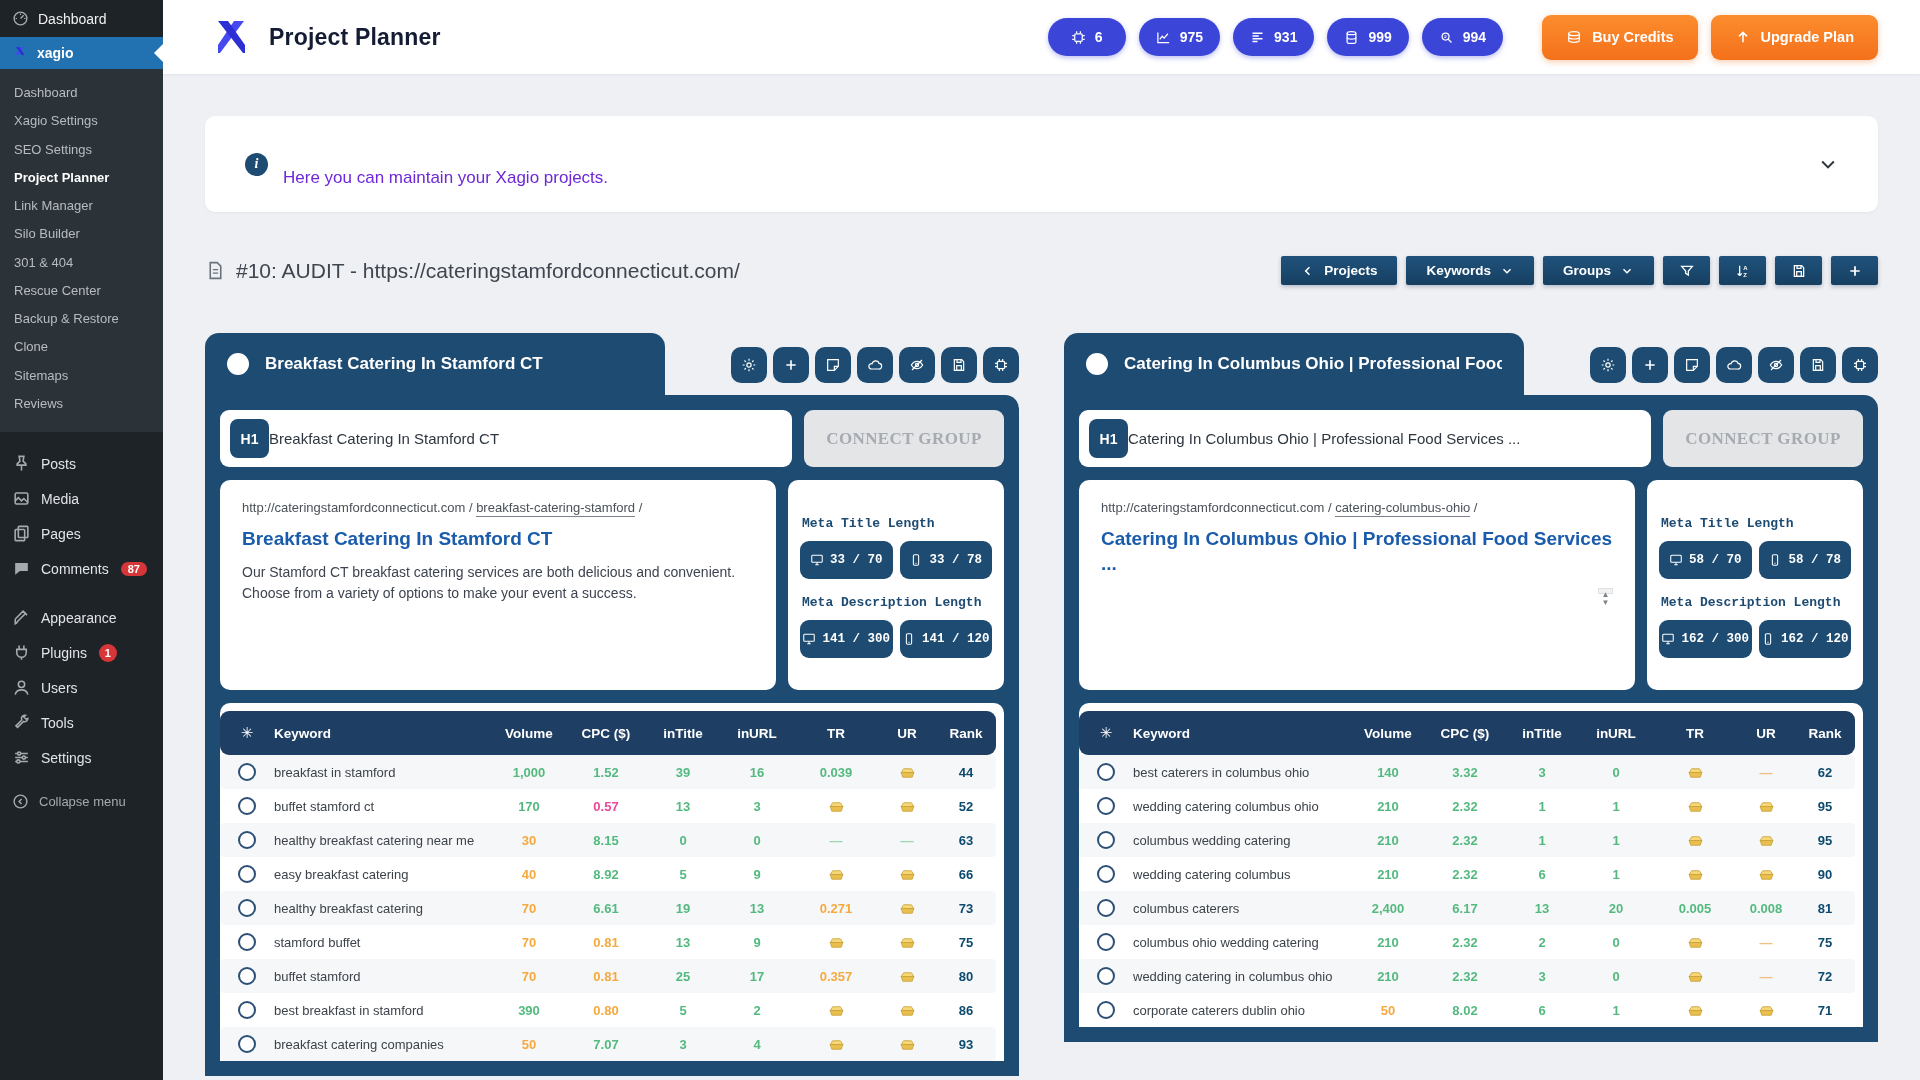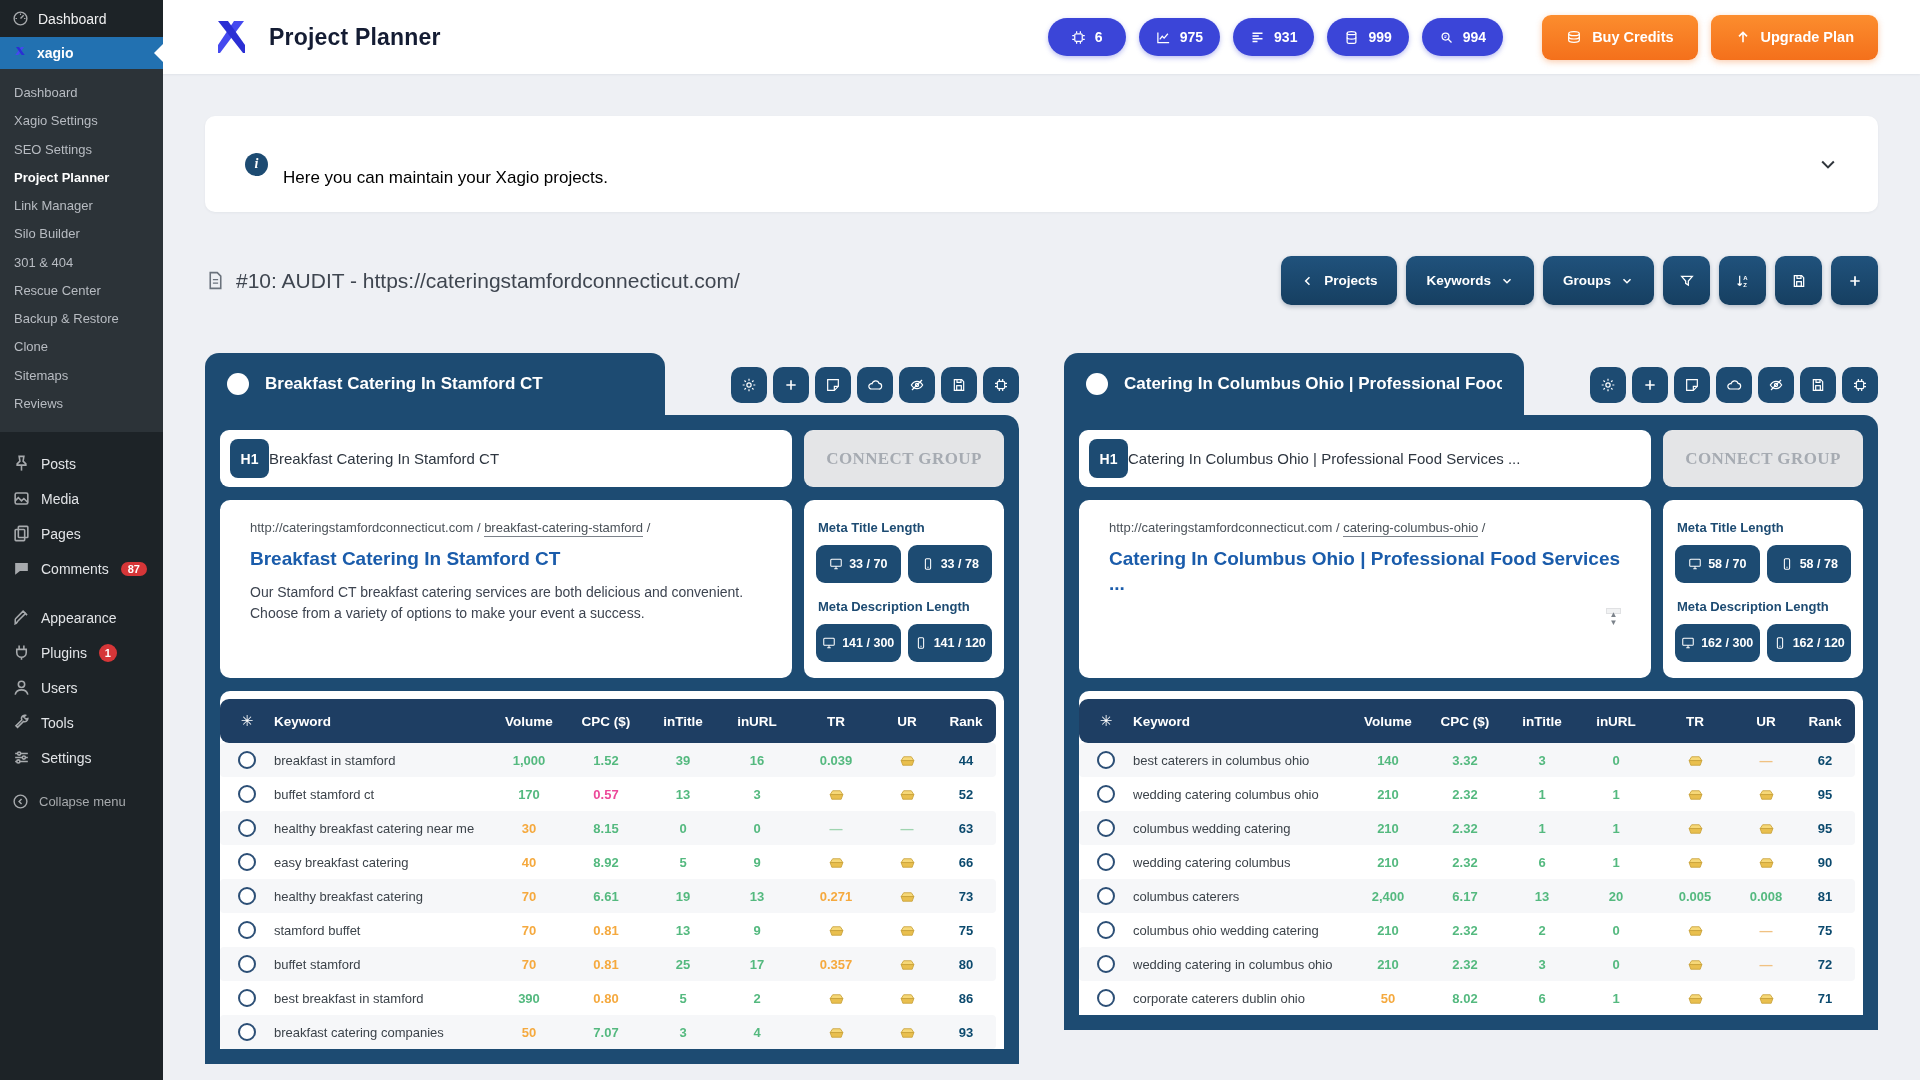--- a/index.html
+++ b/index.html
@@ -32,29 +32,29 @@
   .credit-pill { height:38px; min-width:78px; padding:0 17px; border-radius:19px; background:#3b45d8; color:#fff; display:flex; align-items:center; justify-content:center; gap:9px; font-size:14px; font-weight:700; cursor:pointer; box-shadow:0 2px 5px rgba(59,69,216,.35); }
   .credit-pill svg { width:15px; height:15px; }
   .orange-btn { height:45px; padding:0 24px; border-radius:9px; border:none; background:linear-gradient(180deg,#fc8d2e,#f4701b); color:#fff; font-size:14.5px; font-weight:700; display:flex; align-items:center; gap:10px; cursor:pointer; font-family:inherit; box-shadow:0 2px 6px rgba(244,112,27,.35); }
   .orange-btn.first { margin-left:26px; }
   .orange-btn svg { width:16px; height:16px; }
 
   .content { padding:0 42px; }
 
   .info-banner { margin-top:42px; background:#fff; border-radius:10px; height:96px; display:flex; align-items:center; padding:0 40px; box-shadow:0 1px 3px rgba(20,30,60,.05); }
   .info-icon { width:23px; height:23px; border-radius:50%; background:#1d4b72; color:#fff; display:inline-flex; align-items:center; justify-content:center; font-size:14px; font-weight:700; font-family:"Liberation Serif",serif; font-style:italic; flex:none; }
-  .info-text { margin-left:15px; font-size:17px; color:#000000;margin-top:28px; }
+  .info-text { margin-left:15px; font-size:17px; color:#6d28d9;margin-top:28px; }
   .banner-chevron { margin-left:auto; color:#30363d; display:flex; cursor:pointer; }
   .banner-chevron svg { width:20px; height:20px; }
 
   .title-row { margin-top:44px; display:flex; align-items:center; }
   .page-title { display:flex; align-items:center; gap:10px; font-size:21px; color:#3f4650; font-weight:500; }
   .page-title svg { width:21px; height:21px; color:#6a727c; }
   .toolbar { margin-left:auto; display:flex; align-items:center; gap:9px; }
-  .tb-btn { height:49px; border:none; border-radius:10px; background:linear-gradient(180deg,#20527c,#163f61); color:#fff; font-size:13.5px; font-weight:700; display:flex; align-items:center; justify-content:center; gap:9px; padding:0 20px; cursor:pointer; font-family:inherit; box-shadow:0 2px 4px rgba(15,40,70,.25); }
+  .tb-btn { height:29px; border:none; border-radius:2px; background:linear-gradient(180deg,#20527c,#163f61); color:#fff; font-size:13.5px; font-weight:700; display:flex; align-items:center; justify-content:center; gap:9px; padding:0 20px; cursor:pointer; font-family:inherit; box-shadow:0 2px 4px rgba(15,40,70,.25); }
   .tb-btn svg { width:14px; height:14px; }
   .tb-btn.iconic { width:47px; padding:0; }
   .tb-btn.iconic svg { width:16px; height:16px; }
 
   
   .cards { margin-top:48px; display:flex; gap:45px; align-items:flex-start; }
   .card { flex:1; min-width:0; }
   .card-top { display:flex; align-items:flex-end; }
   .card-tab { width:460px; max-width:62%; height:62px; background:#1d4b72; border-radius:14px 14px 0 0; display:flex; align-items:center; gap:16px; padding:0 22px; }
   .tab-radio { width:22px; height:22px; border-radius:50%; background:#fff; flex:none; cursor:pointer; }
@@ -62,29 +62,29 @@
   .card-actions { margin-left:auto; display:flex; gap:6px; padding-bottom:12px; }
   .act-btn { width:36px; height:36px; border:none; border-radius:10px; background:#1d4b72; color:#fff; display:flex; align-items:center; justify-content:center; cursor:pointer; }
   .act-btn svg { width:16px; height:16px; }
   .card-body { background:#1d4b72; border-radius:0 14px 0 0; padding:15px; }
   .row-h1 { display:flex; gap:12px; }
   .h1-box { flex:1; min-width:0; background:#fff; border-radius:9px; height:57px; display:flex; align-items:center; padding:0 10px; }
   .h1-badge { width:39px; height:39px; border-radius:8px; background:#1d4b72; color:#fff; font-size:14px; font-weight:700; display:flex; align-items:center; justify-content:center; flex:none; }
   .h1-input { border:none; outline:none; flex:1; min-width:0; font-size:15px; color:#2e3640; font-family:inherit; font-weight:500; background:transparent; }
   .connect-btn { width:200px; flex:none; border:none; border-radius:9px; background:#e4e5e7; color:#a6abb2; font-size:17px; font-weight:700; letter-spacing:.4px; cursor:pointer; font-family:Liberation Serif, serif; }
   .row-serp { display:flex; gap:12px; margin-top:13px; }
-  .serp-panel { flex:1; min-width:0; background:#fff; border-radius:10px; padding:20px 30px; min-height:172px; }
+  .serp-panel { flex:1; min-width:0; background:#fff; border-radius:10px; padding:20px 22px; min-height:172px; }
   .serp-url { font-size:13px; color:#4a5158; }
   .serp-url .slug { border-bottom:1px solid #7b828a; padding-bottom:1px; }
   .serp-title { margin-top:12px; font-size:19px; font-weight:700; color:#1a5cab; line-height:1.3; cursor:pointer; }
   .serp-desc { margin-top:10px; font-size:14px; color:#3d4450; line-height:1.55; }
   .desc-scrollwrap { position:relative; padding-right:24px; }
   .fake-scrollbar { position:absolute; right:0; top:2px; bottom:2px; width:15px; background:#f1f2f3; border:1px solid #e0e1e3; display:flex; flex-direction:column; align-items:center; justify-content:space-between; padding:2px 0; }
   .fs-arrow { font-size:8px; color:#7b828a; line-height:1; }
-  .meta-panel { width:200px; flex:none; background:#fff; border-radius:10px; padding:16px 12px; }
+  .meta-panel { width:216px; flex:none; background:#fff; border-radius:10px; padding:32px 12px;font-family:Liberation Mono, monospace; }
   .meta-label { font-size:13px; color:#1d4b72; font-weight:600; margin:4px 0 10px 2px; }
   .meta-label.second { margin-top:16px; }
   .meta-pills { display:flex; gap:7px; }
   .meta-pill { flex:1; height:38px; border-radius:9px; background:#1d4b72; color:#fff; font-size:12.5px; font-weight:700; display:flex; align-items:center; justify-content:center; gap:6px; }
   .meta-pill svg { width:14px; height:14px; }
 
   
   .ktable { margin-top:13px; background:#fff; border-radius:10px 10px 0 0; padding:8px 8px 0 0; }
   .khead { display:grid; grid-template-columns:54px minmax(0,1fr) 74px 80px 74px 74px 84px 58px 60px; align-items:center; background:#1e3e63; border-radius:9px; height:44px; color:#fff; font-size:13.5px; font-weight:700; }
   .khead .hc { text-align:center; }

